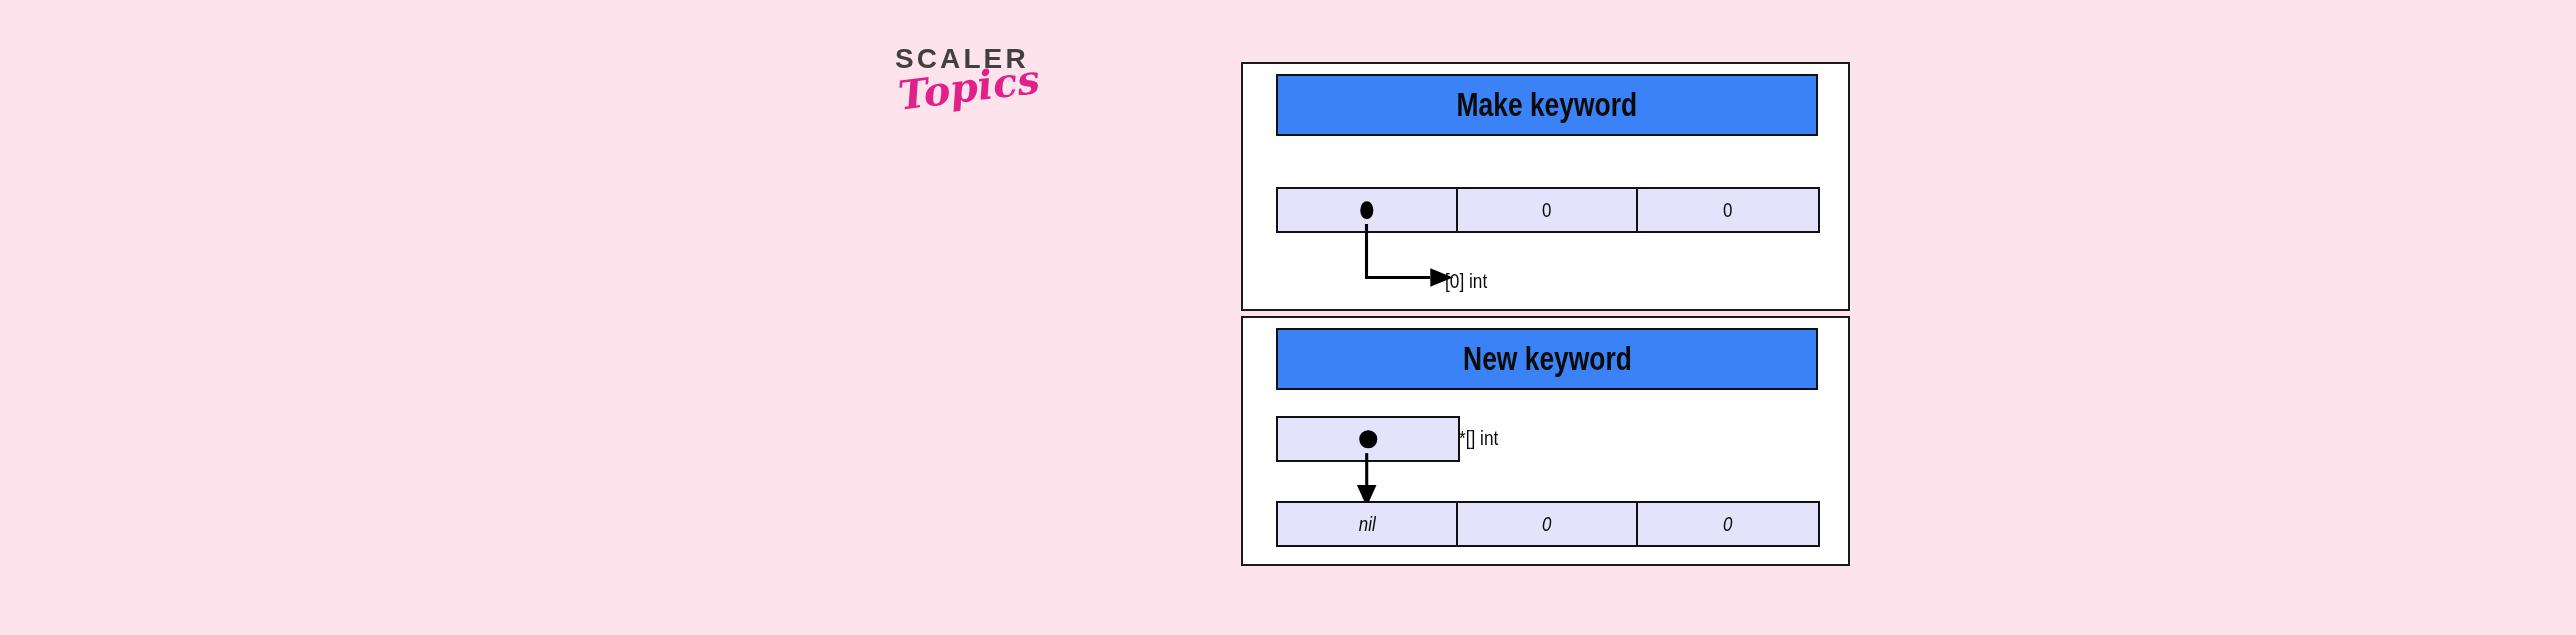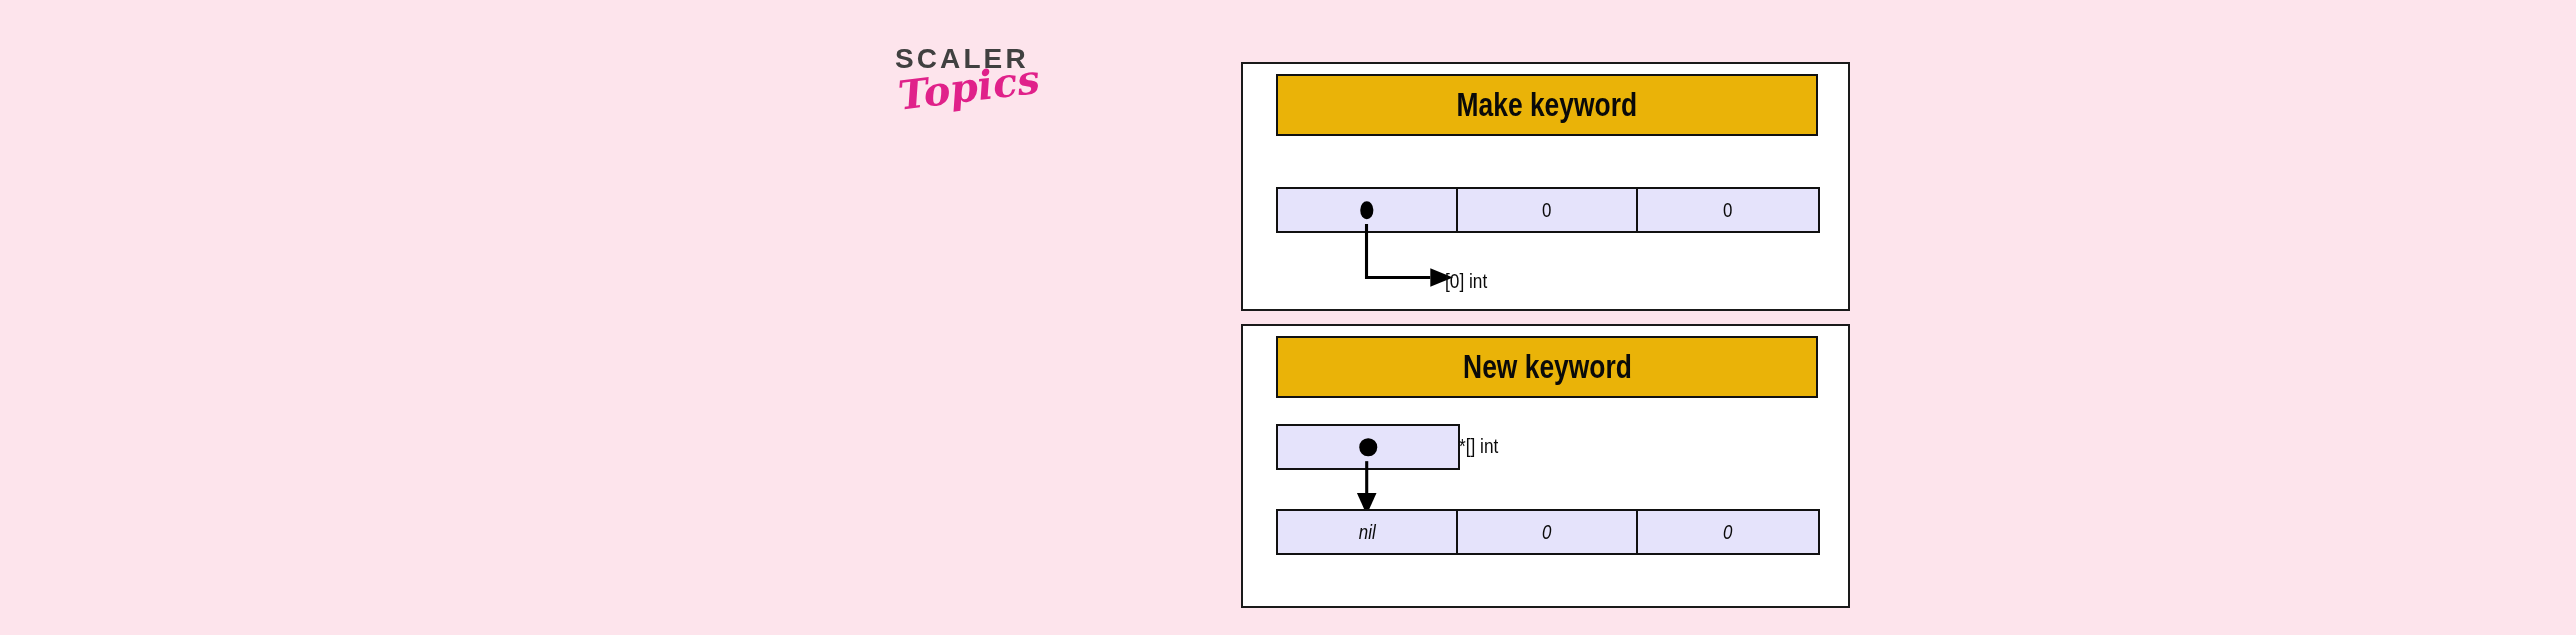--- a/index.html
+++ b/index.html
@@ -45,28 +45,28 @@
     transform-origin: left top;
   }
 
   
   .panel {
     position: absolute;
     background: #FFFFFF;
     border: 2.1px solid #1A1A1A;
   }
   #panel-make { left: 1241px; top: 62px; width: 609px; height: 249px; }
-  #panel-new  { left: 1241px; top: 324px; width: 609px; height: 284px; text-align: center; }
+  #panel-new  { left: 1241px; top: 316px; width: 609px; height: 250px; text-align: center; }
 
   .panel-header {
     position: absolute;
     left: 33px;
     width: 542px;
     height: 62px;
-    background: #eab308;
+    background: #3b82f6;
     border: 2.6px solid #111111;
     display: flex;
     align-items: center;
     justify-content: center;
   }
   #panel-make .panel-header { top: 9.8px; }
   #panel-new  .panel-header { top: 10.3px; }
 
   .panel-header-title {
     font-family: "Liberation Sans", sans-serif;

